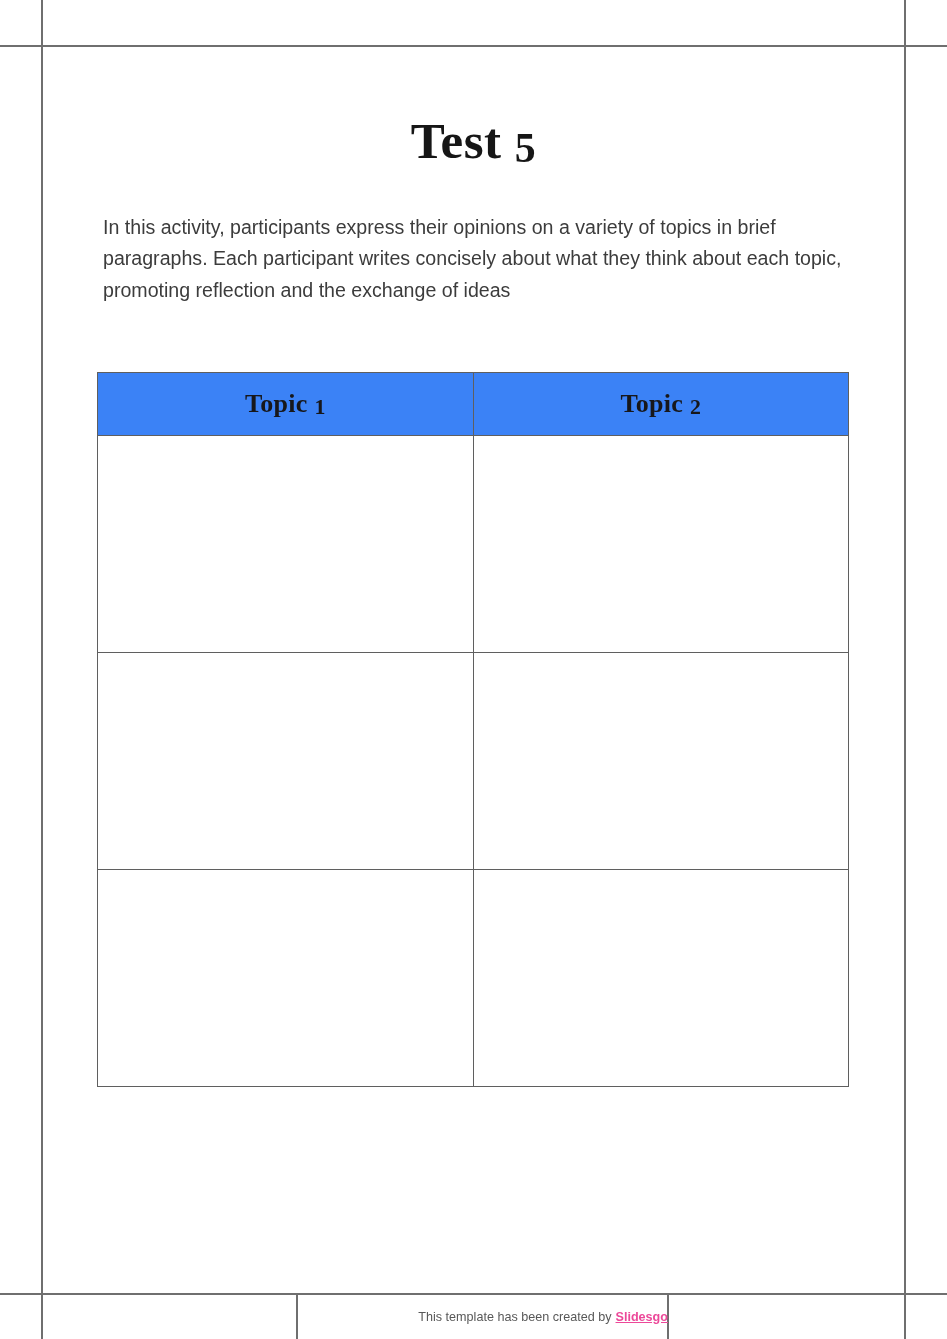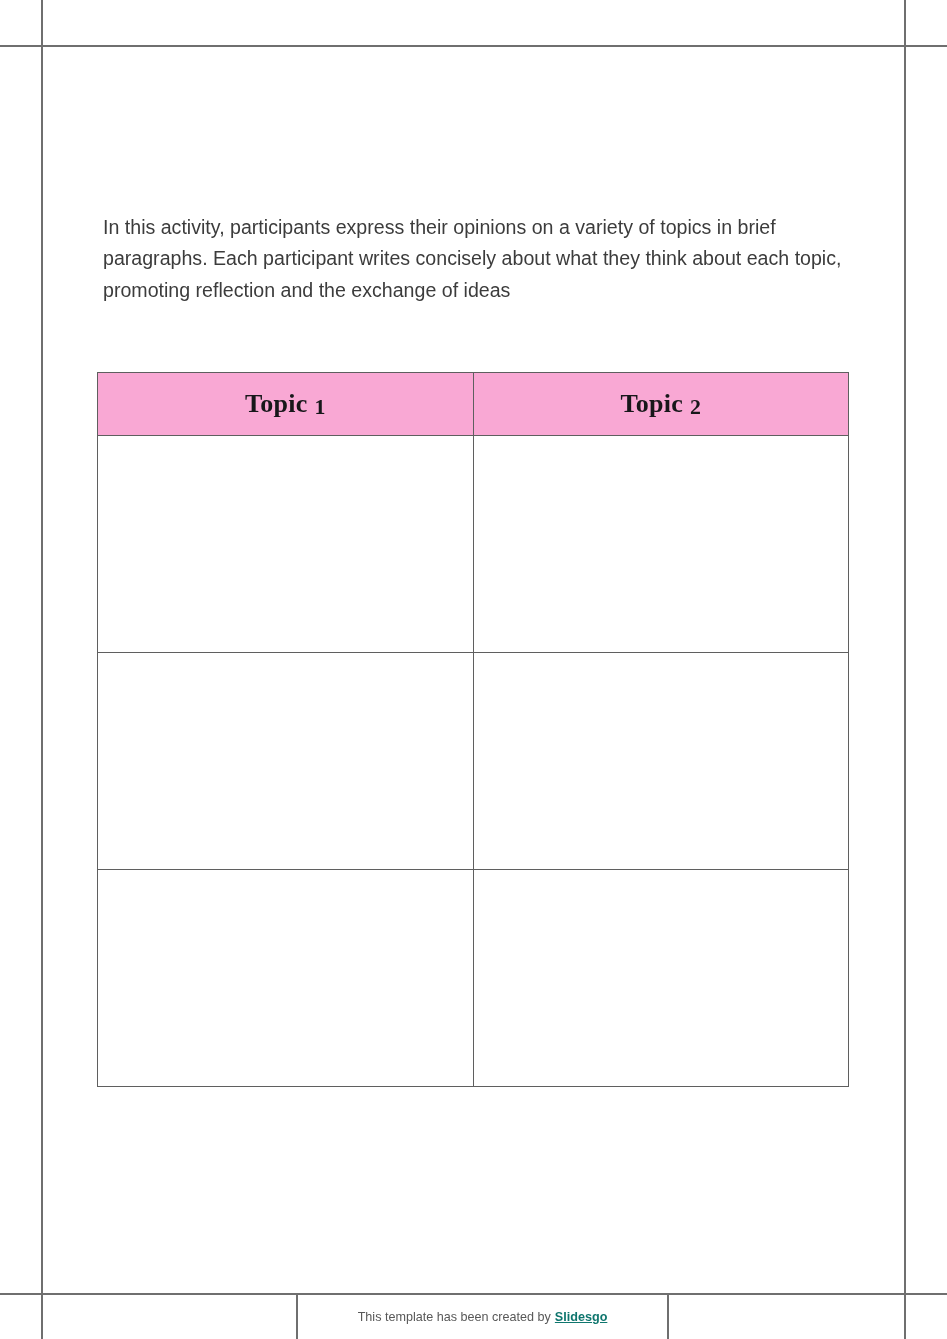--- a/index.html
+++ b/index.html
@@ -76,21 +76,21 @@
     width: 752px;
     border-collapse: collapse;
     table-layout: fixed;
   }
   .topics-table td {
     border: 1.5px solid #5f5f5f;
     padding: 0;
     margin: 0;
   }
   .topic-header {
-    background: #f9a8d4;
+    background: #3b82f6;
     height: 62px;
     text-align: center;
     vertical-align: middle;
     font-family: "Liberation Serif", "DejaVu Serif", serif;
     font-size: 26px;
     font-weight: 700;
     color: #17171a;
     letter-spacing: 0.3px;
   }
   .topic-header .osf {
@@ -119,43 +119,47 @@
   .footer-rule-right { left: 667px; }
 
   .footer-credit {
     position: absolute;
     left: 297px;
     top: 1294px;
     width: 371px;
     height: 45px;
     display: flex;
     align-items: center;
-    justify-content: center;
+    justify-content: flex-end;
     font-size: 12.6px;
     color: #585858;
     font-family: "Liberation Sans", sans-serif;
     z-index: 7;
   }
   .footer-brand {
     font-weight: 700;
-    color: #0f766e;
+    color: #ec4899;
     text-decoration: underline;
     margin-left: 4px;
   }
 </style>
 </head>
 <body>
 
 <div class="guide guide-v guide-v-left"></div>
 <div class="guide guide-v guide-v-right"></div>
 <div class="guide guide-h guide-h-top"></div>
 <div class="guide guide-h guide-h-bottom"></div>
 
 <div class="page">
 
+  <div class="page-title">
+    <span>Test</span>
+    <span class="osf">5</span>
+  </div>
 
   <div class="intro-paragraph">In this activity, participants express their opinions on a variety of topics in brief paragraphs. Each participant writes concisely about what they think about each topic, promoting reflection and the exchange of ideas</div>
 
   <table class="topics-table">
     <tbody>
       <tr>
         <td class="topic-header">
           <span>Topic</span>
           <span class="osf">1</span>
         </td>

